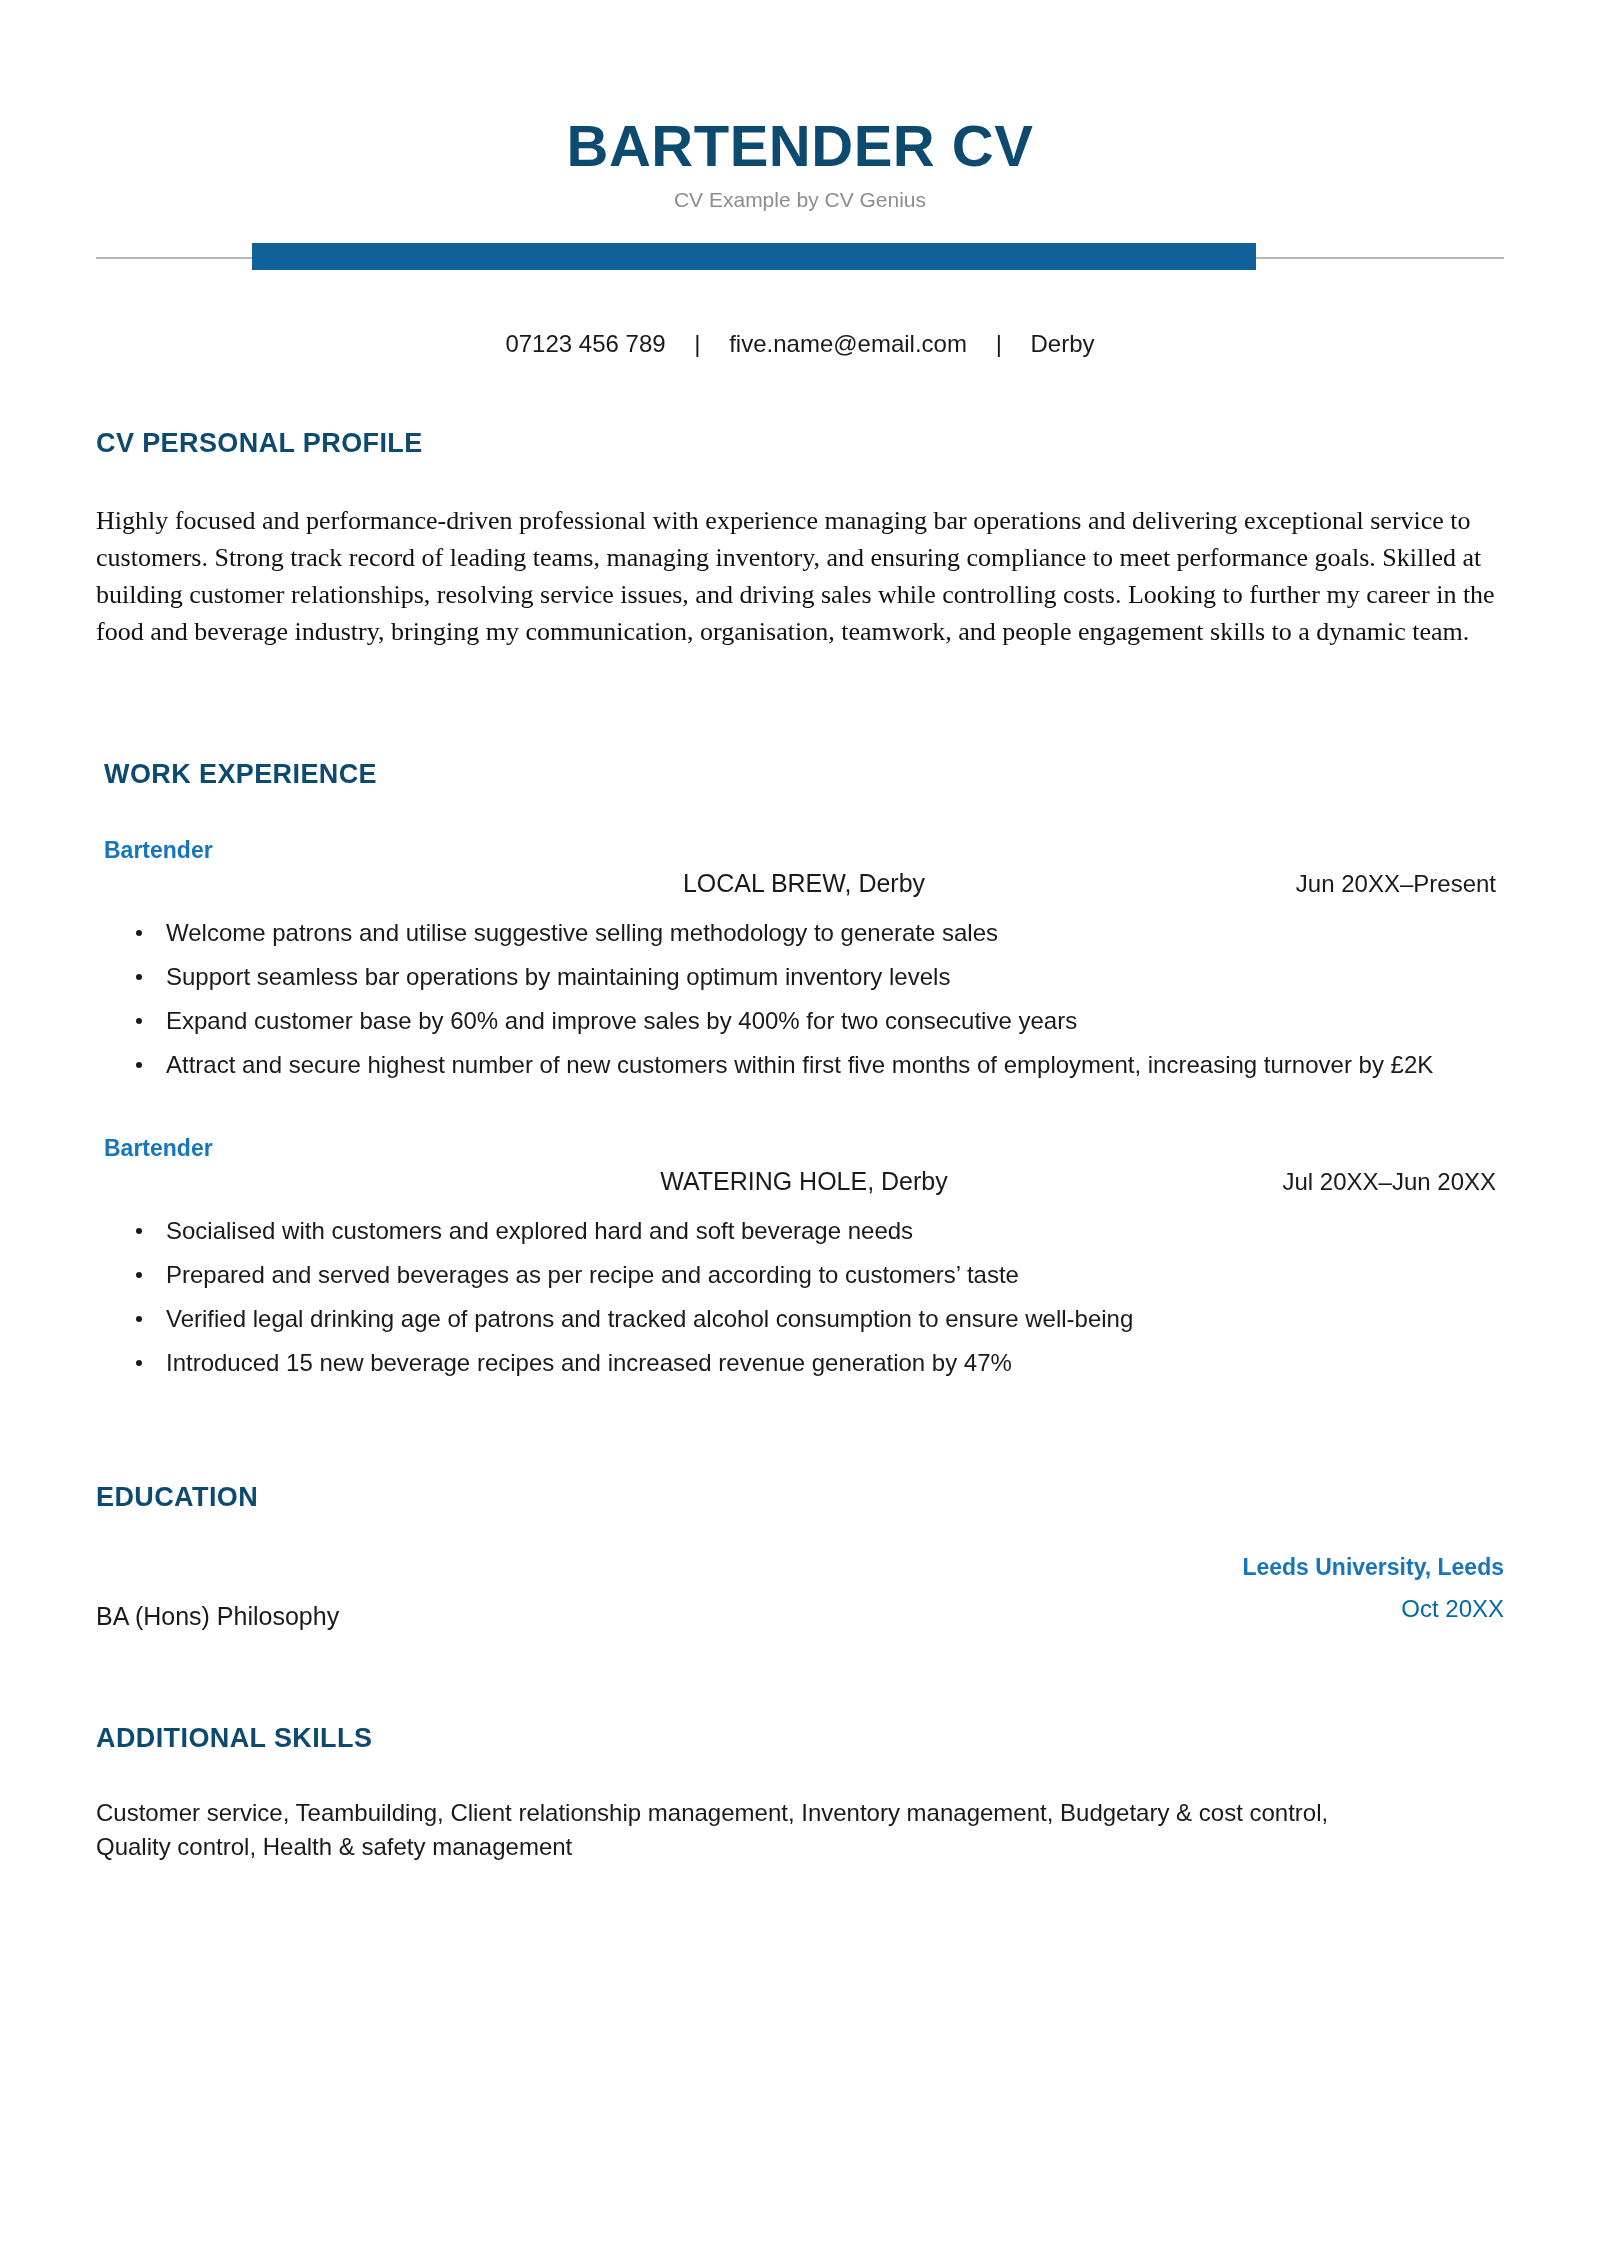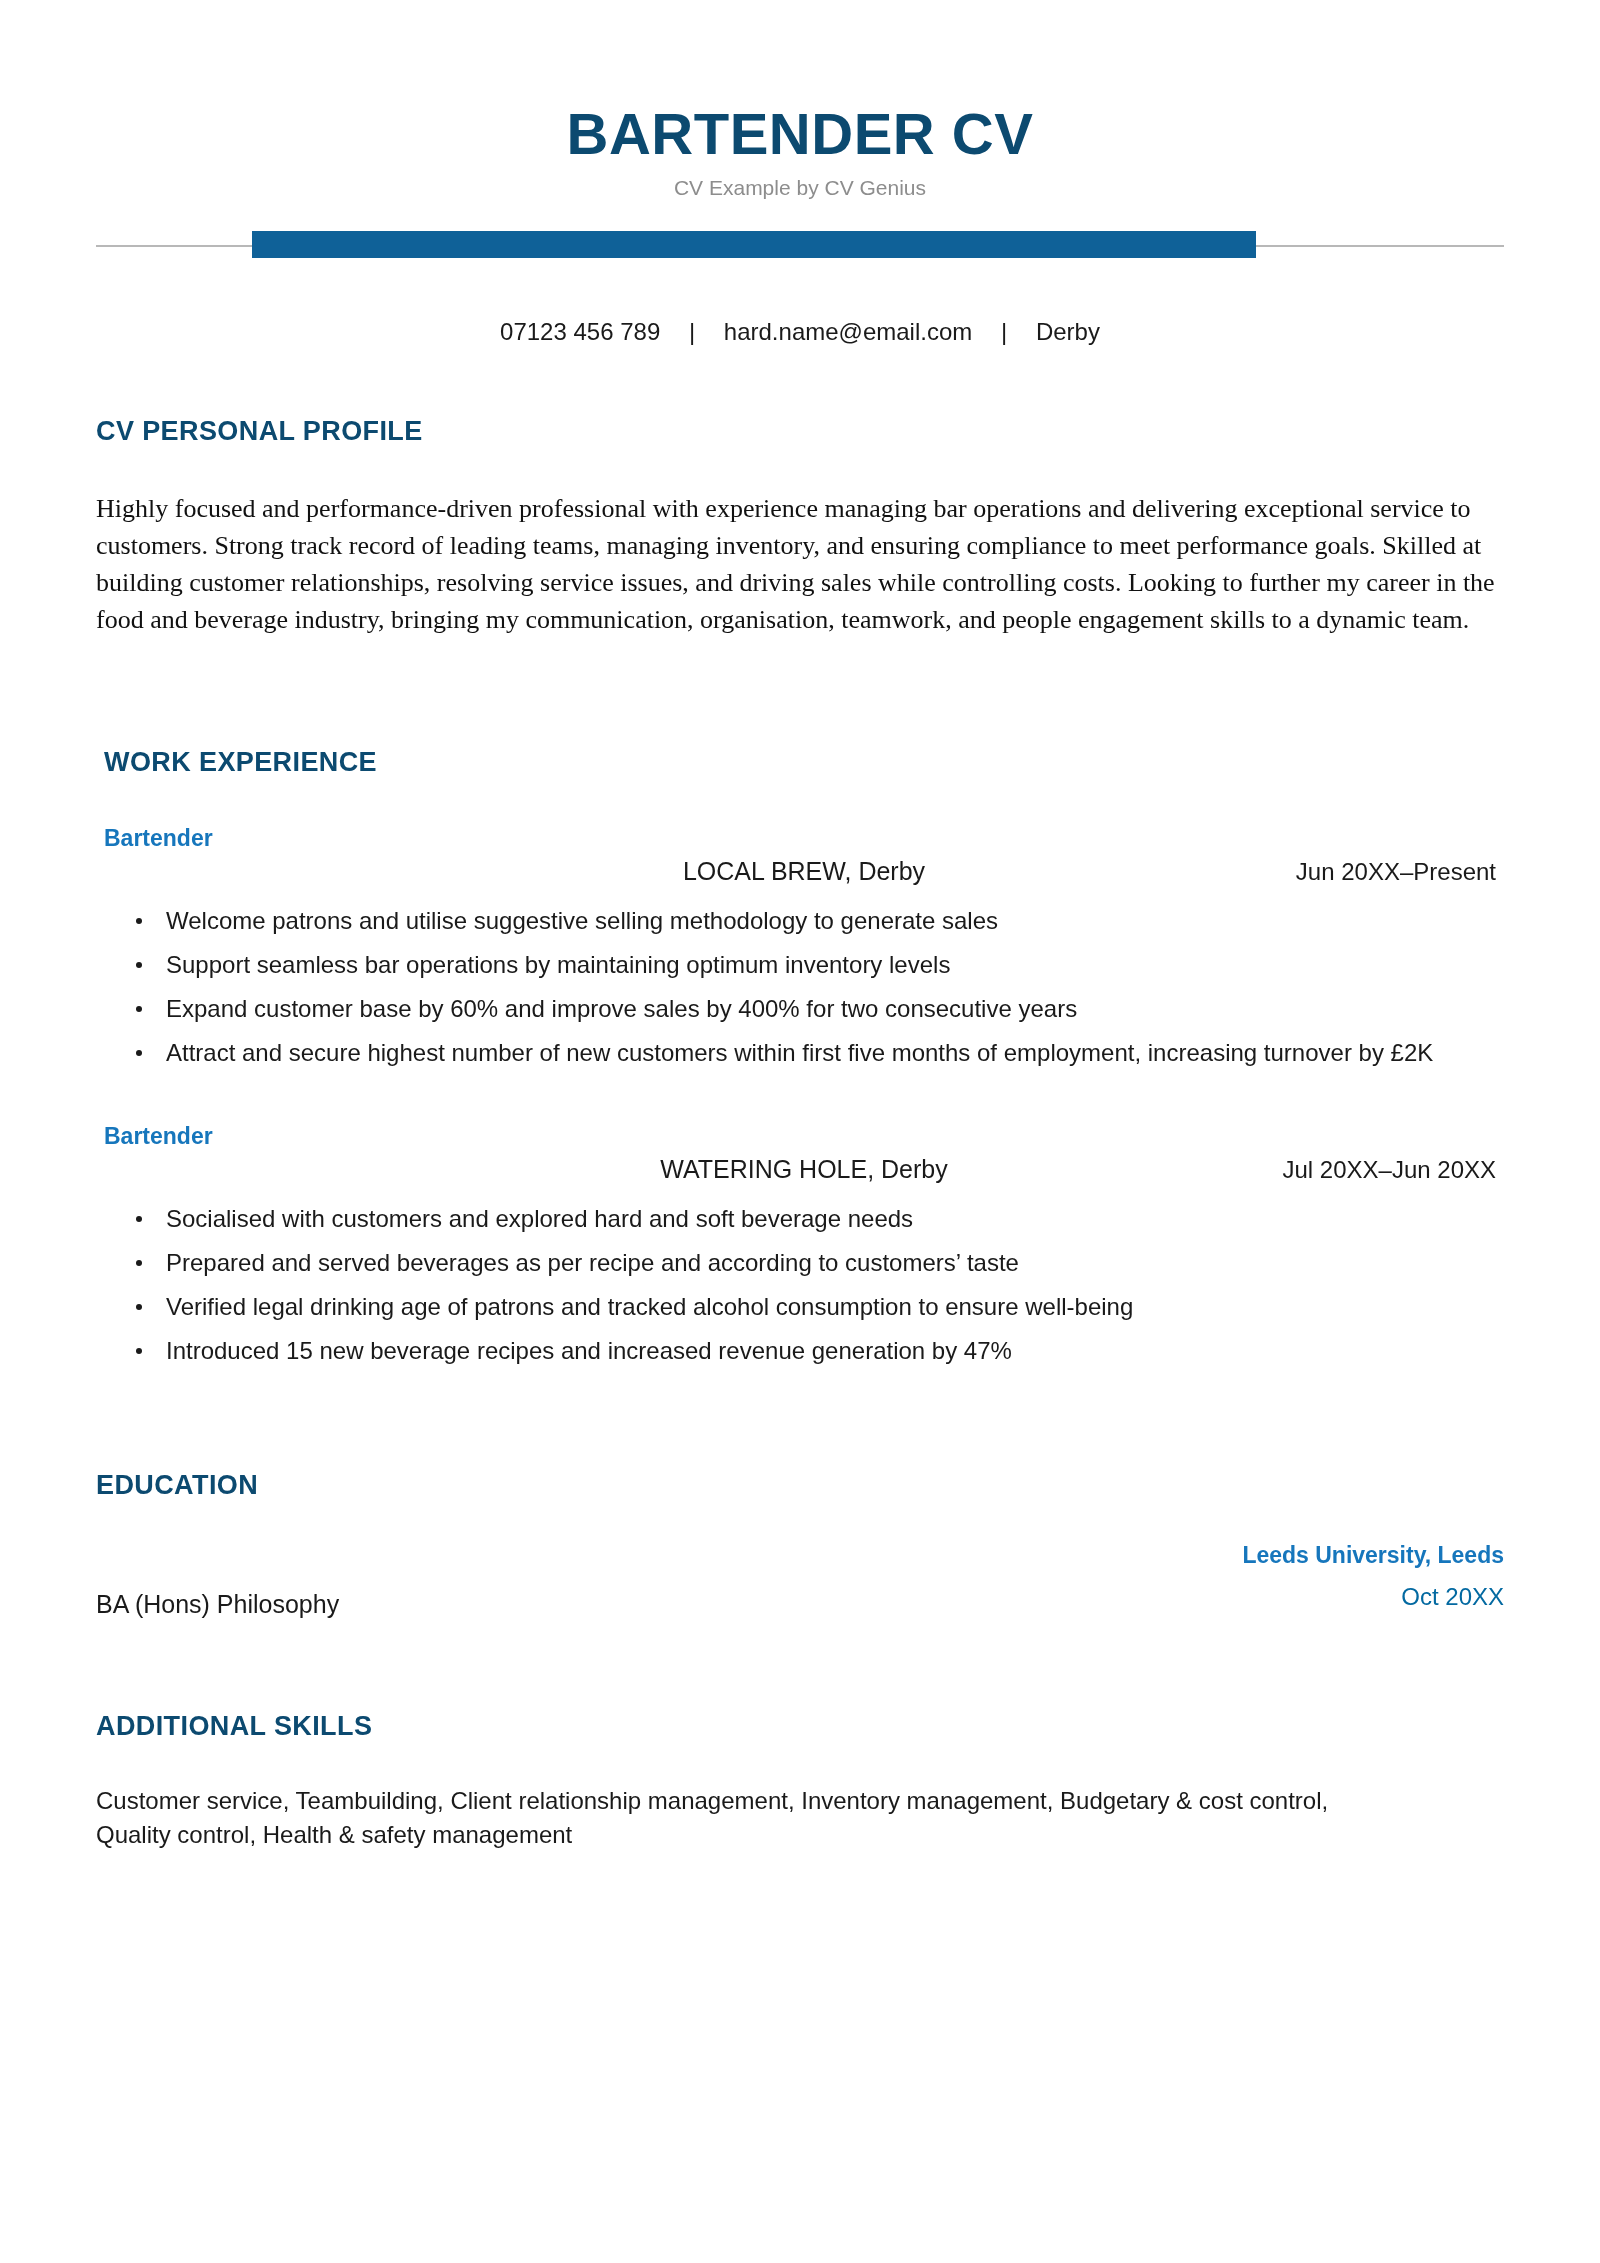--- a/index.html
+++ b/index.html
@@ -12,21 +12,21 @@
     height: 2263px;
     font-family: "Liberation Sans", sans-serif;
     color: #1a1a1a;
     position: relative;
     overflow: hidden;
   }
   .page {
     width: 1600px;
     height: 2263px;
     box-sizing: border-box;
-    padding: 0 96px;
+    padding: 12px 96px;
     position: relative;
   }
 
   
   .header {
     padding-top: 104px;
     text-align: center;
   }
   .doc-title {
     font-size: 58px;
@@ -205,21 +205,21 @@
   </div>
 
   <div class="divider-wrap">
     <div class="divider-rule"></div>
     <div class="divider-bar"></div>
   </div>
 
   <div class="contact">
     <span>07123 456 789</span>
     <span class="sep">|</span>
-    <span>hard.name@email.com</span>
+    <span>five.name@email.com</span>
     <span class="sep">|</span>
     <span>Derby</span>
   </div>
 
   <div class="section" id="sec-profile">
     <div class="section-heading">CV PERSONAL PROFILE</div>
     <div class="profile-text">Highly focused and performance-driven professional with experience managing bar operations and delivering exceptional service to customers. Strong track record of leading teams, managing inventory, and ensuring compliance to meet performance goals. Skilled at building customer relationships, resolving service issues, and driving sales while controlling costs. Looking to further my career in the food and beverage industry, bringing my communication, organisation, teamwork, and people engagement skills to a dynamic team.</div>
   </div>
 
   <div class="section" id="sec-work">

